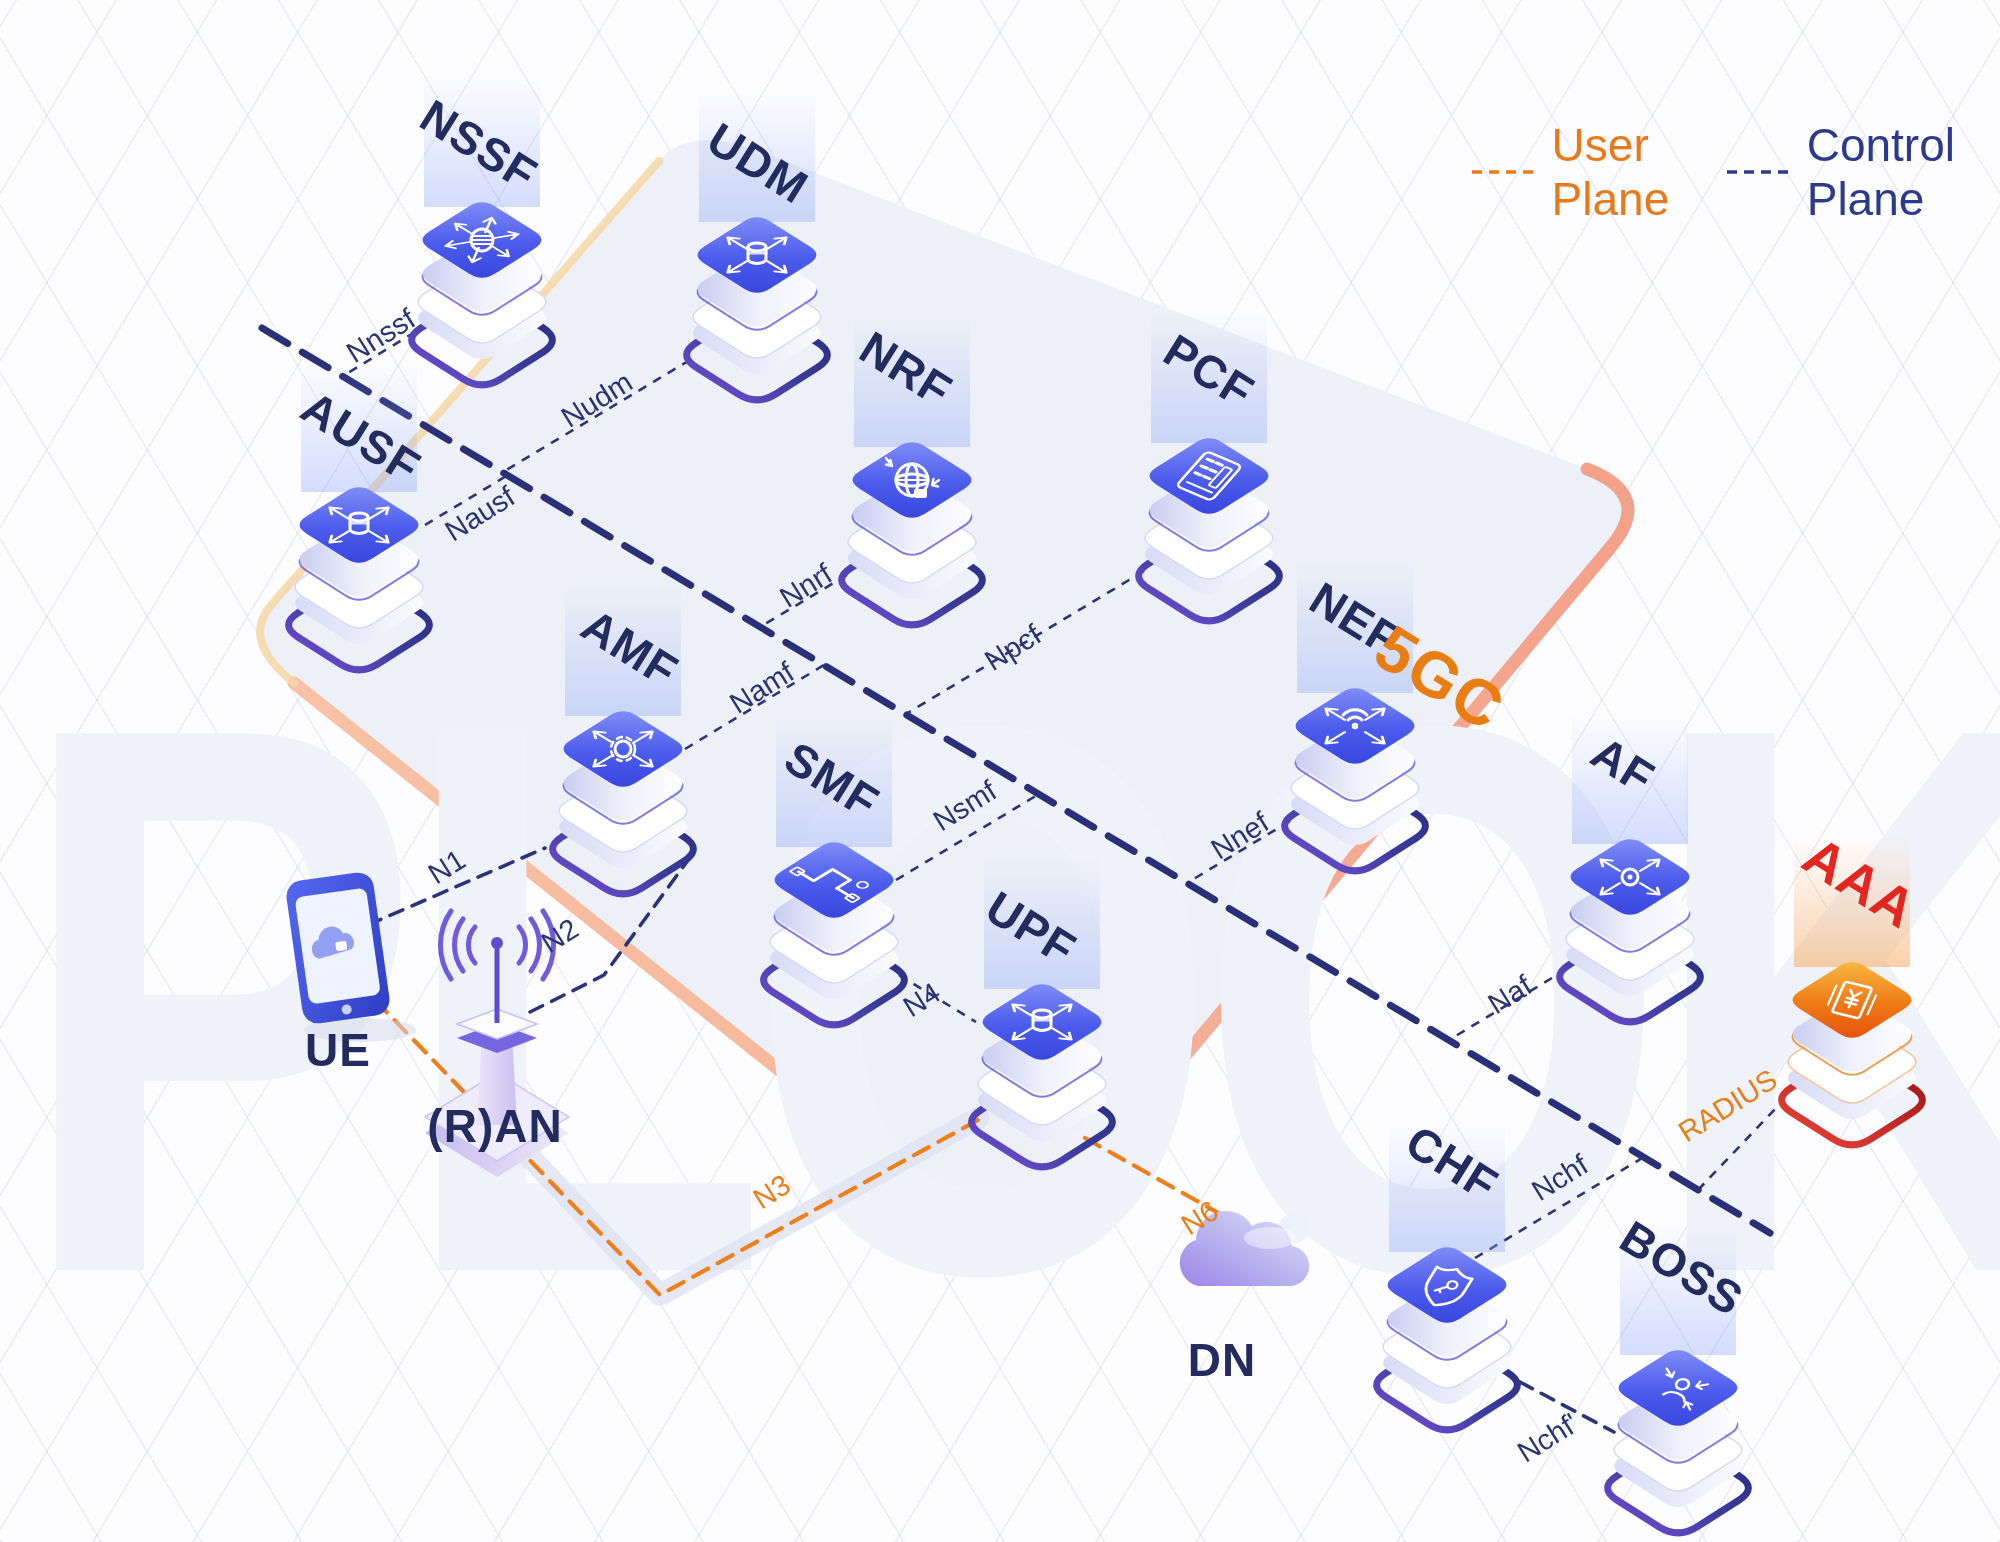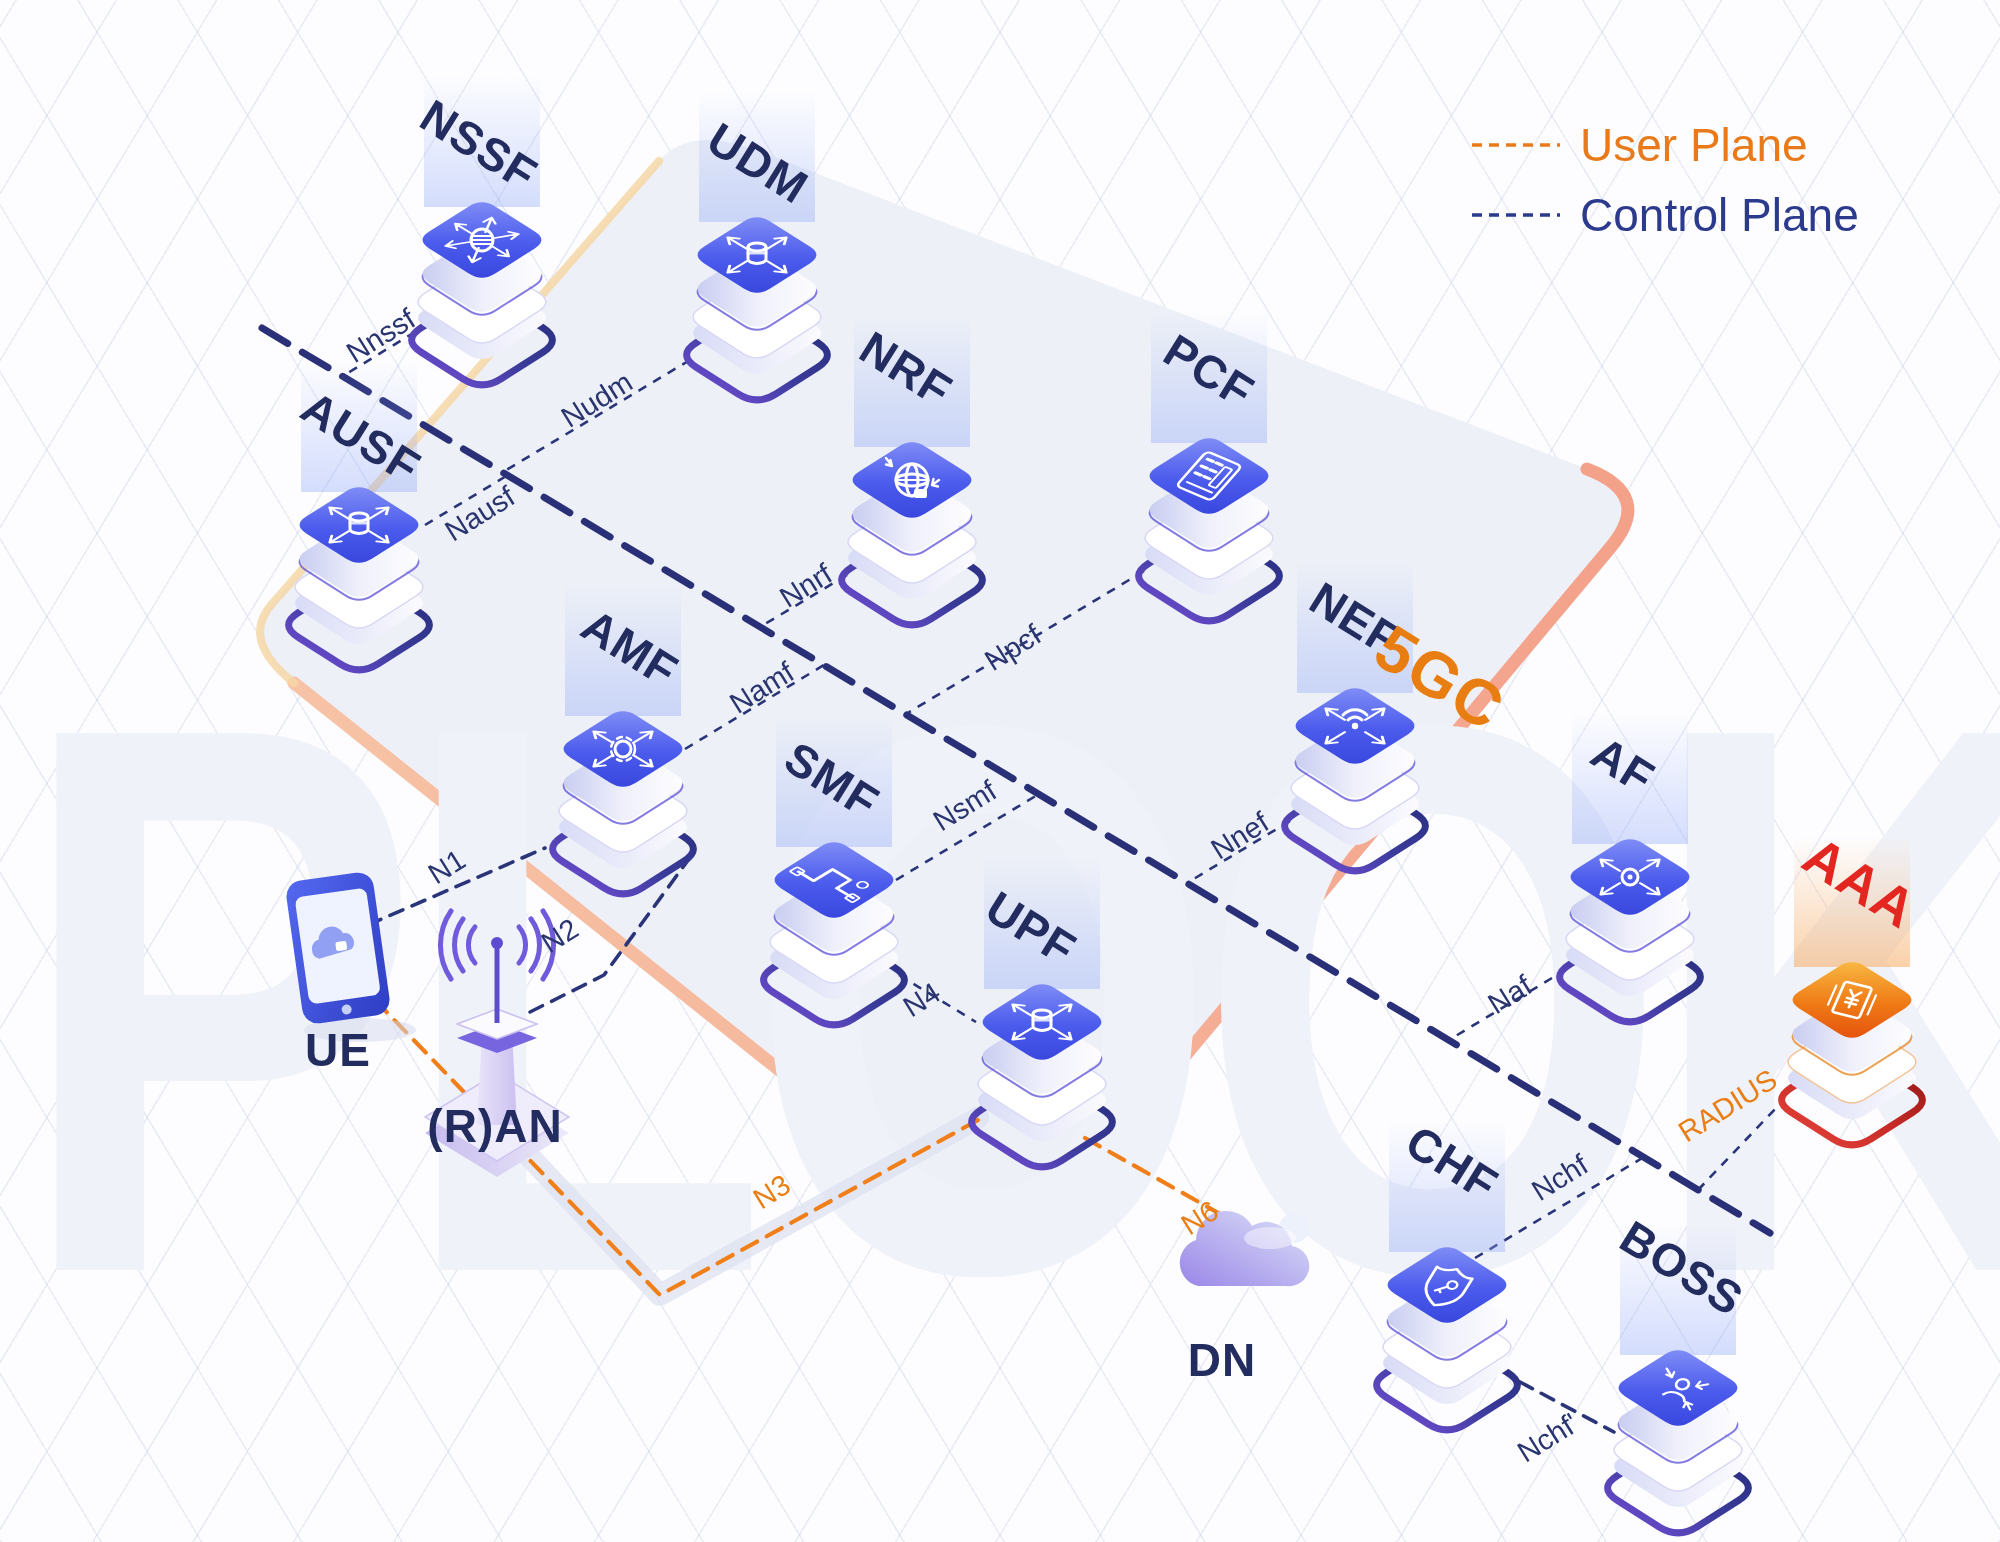--- a/index.html
+++ b/index.html
@@ -12,21 +12,21 @@
   svg.scene{position:absolute;left:0;top:0;}
   .lbl{position:absolute;transform:translate(-50%,-50%) rotate(32deg);
     color:#232C5F;font-weight:700;font-size:46px;letter-spacing:1px;white-space:nowrap;}
   .lbl.flat{transform:translate(-50%,-50%);}
   .iface{position:absolute;transform:translate(-50%,-50%) rotate(-32deg);
     color:#2A3570;font-weight:400;font-size:29px;white-space:nowrap;}
   .orange{color:#E87E14;}
   .red{color:#E3261F;}
   .core-badge{position:absolute;transform:translate(-50%,-50%) rotate(32deg);
     color:#E87E12;font-weight:700;font-size:64px;letter-spacing:2px;}
-  .legend{position:absolute;left:1470px;top:118px;display:flex;flex-direction:column;gap:16px;}
+  .legend{position:absolute;left:1470px;top:118px;display:flex;flex-direction:row;gap:16px;}
   .legend-row{display:flex;align-items:center;gap:18px;}
   .legend-row span{font-size:46px;font-weight:400;}
   .legend-row .lt-user{color:#E87A1B;}
   .legend-row .lt-ctl{color:#2B3A8C;}
   .wl{stroke:#fff;fill:none;stroke-width:3;stroke-linecap:round;stroke-linejoin:round;}
   .ctl-bus{stroke:#2A3077;stroke-width:7;stroke-dasharray:30 17;fill:none;stroke-linecap:round;}
   .ctl-thin{stroke:#2A3478;stroke-width:2.6;stroke-dasharray:9 8;fill:none;}
   .ctl-mid{stroke:#2A3478;stroke-width:3.6;stroke-dasharray:14 10;fill:none;stroke-linecap:round;stroke-linejoin:round;}
   .usr{stroke:#F07F1A;stroke-width:4.2;stroke-dasharray:17 11;fill:none;stroke-linecap:round;stroke-linejoin:round;}
   .track{stroke:#DDE1F0;stroke-width:22;fill:none;stroke-linejoin:round;stroke-linecap:round;opacity:.75;}

